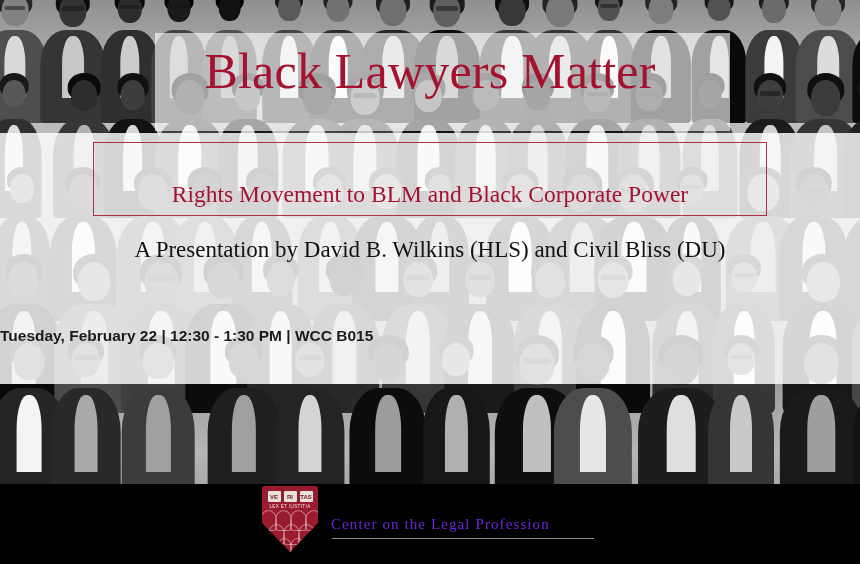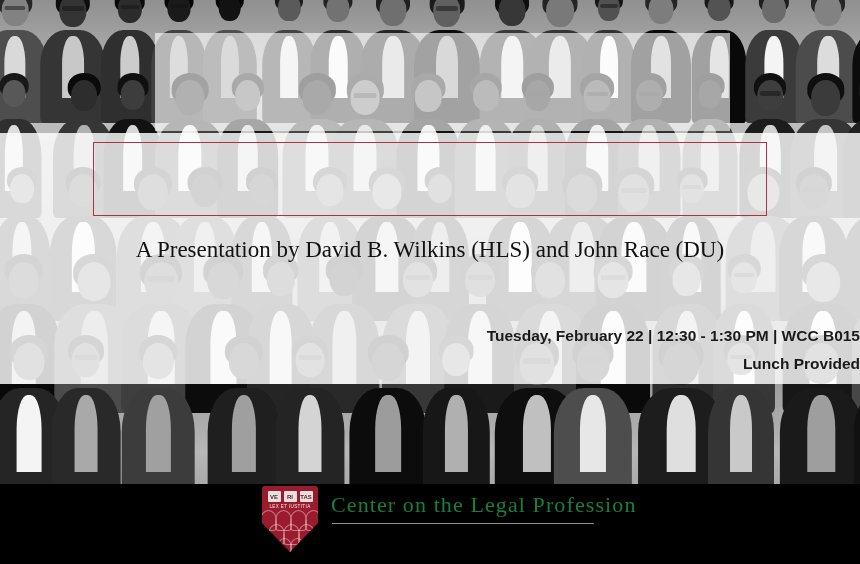--- a/index.html
+++ b/index.html
@@ -67,27 +67,26 @@
     position:absolute;left:0;right:0;top:237px;
     text-align:center;
     color:#121212;
     font-family:"Liberation Serif", serif;
     font-size:23px;
     white-space:nowrap;
   }
 
   .details{
     position:absolute;left:0;right:0;top:322px;
-    text-align:right;
+    text-align:left;
     color:#1a1a1a;
     font-family:"Liberation Sans", sans-serif;
     font-weight:bold;
     font-size:15.5px;
     line-height:1.80;
-    padding-left:16px;
   }
 
   
   .logo{
     position:absolute;left:262px;bottom:12px;
     display:flex;align-items:flex-start;
   }
   .shield{
     position:relative;width:56px;height:66px;flex:0 0 auto;
     background:#9b1b2e;
@@ -107,23 +106,23 @@
     font-family:"Liberation Sans", sans-serif;
     font-size:4.6px;letter-spacing:.35px;color:#f0e6e2;
   }
   .shield .petals{position:absolute;top:24px;left:-3px;right:-3px;bottom:0;}
   .shield .petal{
     position:absolute;border:1px solid rgba(255,255,255,.42);
     border-radius:50% 50% 4px 4px;
   }
   .logo-text{margin-left:13px;padding-top:6px;}
   .logo-title{
-    color:#15803d;
+    color:#6d28d9;
     font-family:"Liberation Serif", serif;
-    font-size:22px;letter-spacing:1.1px;white-space:nowrap;
+    font-size:15px;letter-spacing:1.1px;white-space:nowrap;margin-top:24px;
   }
   .logo-rule{height:1px;background:#8d8d8d;margin:5px 0 5px 1px;width:262px;}
   .logo-sub{
     color:#dcdcdc;
     font-family:"Liberation Serif", serif;
     font-size:10.5px;letter-spacing:3.1px;white-space:nowrap;
   }
 </style>
 </head>
 <body>
@@ -602,32 +601,33 @@
           <div class="person" style="left: 851.685px; width: 86.0895px; height: 175px; bottom: 0px;">
             <div class="body" style="width: 82.6459px; height: 115.5px; top: 63px; background: rgb(22, 22, 23);"></div>
           </div>
         </div>
       </div>
   </div>
 
   <div class="title-veil"></div>
   <div class="mid-veil"></div>
 
+  <div class="title">Black Lawyers Matter</div>
 
   <div class="subtitle-box">
     <div class="subtitle">
       <br>
+      <span>Rights Movement to BLM and Black Corporate Power</span>
     </div>
   </div>
 
-  <div class="presenter">A Presentation by David B. Wilkins (HLS) and John Race (DU)</div>
+  <div class="presenter">A Presentation by David B. Wilkins (HLS) and Civil Bliss (DU)</div>
 
   <div class="details">
     <span>Tuesday, February 22 | 12:30 - 1:30 PM | WCC B015</span><br>
-    <span>Lunch Provided</span>
   </div>
 
   <div class="footer-bar"></div>
 
   <div class="logo">
     <div class="shield">
       <div class="books">
         <div class="book">VE</div>
         <div class="book">RI</div>
         <div class="book">TAS</div>

